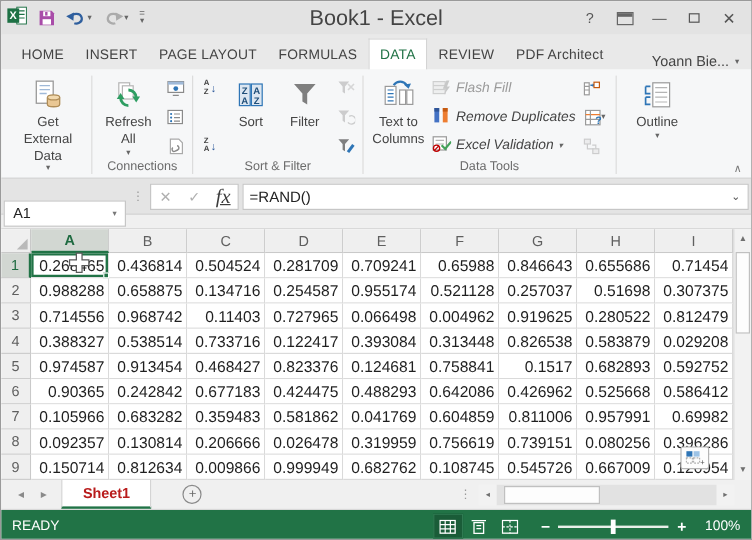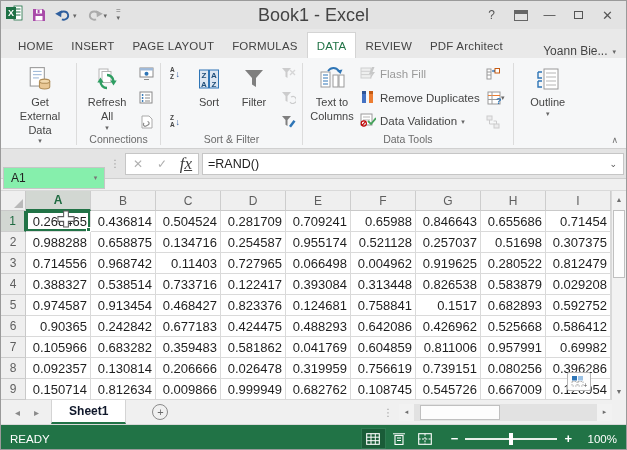--- a/index.html
+++ b/index.html
@@ -28,31 +28,31 @@
   
   .ribbon{height:91px;background:#f6f7f8;border-bottom:1px solid #d0d0d0;display:flex;padding:2px 0 0 3px;position:relative;}
   .rgroup{display:flex;flex-direction:column;}
   .rbody{flex:1;display:flex;align-items:stretch;padding:2px 4px 0 4px;gap:3px;}
   .rlabel{height:15px;text-align:center;font-size:10.5px;color:#6b6b6b;}
   .rsep{width:1px;background:#dcdcdc;margin:3px 0;}
   .bigbtn{display:flex;flex-direction:column;align-items:center;justify-content:flex-start;font-size:11px;color:#444;text-align:center;line-height:1.25;padding:2px 3px;}
   .bigbtn .bicon{height:30px;display:flex;align-items:center;justify-content:center;margin-bottom:2px;}
   .scol{display:flex;flex-direction:column;justify-content:space-between;padding:2px 0;}
   .sbtn{width:20px;height:19px;display:flex;align-items:center;justify-content:center;}
-  .drows{display:flex;flex-direction:column;justify-content:space-between;padding:2px 0;}
+  .drows{display:flex;flex-direction:column;justify-content:space-between;padding:2px 0;font-style:italic;}
   .drow{display:flex;align-items:center;gap:4px;font-size:11.5px;color:#444;height:20px;white-space:nowrap;}
   .drow.disabled{color:#9a9a9a;}
   .azbtn{display:flex;align-items:center;}
   .azcol{display:flex;flex-direction:column;font-size:6.5px;font-weight:bold;color:#444;line-height:1.05;}
   .azarrow{font-size:9px;color:#2b579a;margin-left:1px;}
   .collapse-ribbon{position:absolute;right:8px;bottom:3px;font-size:9px;color:#777;}
 
   
   .formulabar{height:30px;background:#e4e4e4;display:flex;align-items:center;padding:3px 2px;gap:3px;border-bottom:1px solid #cfcfcf;}
-  .namebox{width:102px;height:22px;background:#86efac;border:1px solid #c6c6c6;display:flex;align-items:center;font-size:12px;color:#222;margin-top:28px;}
+  .namebox{width:102px;height:22px;background:#ffffff;border:1px solid #c6c6c6;display:flex;align-items:center;font-size:12px;color:#222;margin-top:28px;}
   .namebox .nbtext{flex:1;padding-left:7px;}
   .namebox .nbcaret{width:17px;text-align:center;color:#777;font-size:7px;}
   .vdots{color:#9a9a9a;font-size:10px;padding:0 2px;letter-spacing:0;}
   .fbtns{height:22px;background:#fff;border:1px solid #c6c6c6;display:flex;align-items:center;}
   .fbtn{width:24px;height:100%;display:flex;align-items:center;justify-content:center;font-size:12px;color:#b0b0b0;}
   .fbtn.fx{color:#3d3d3d;font-family:"Liberation Serif",serif;font-style:italic;font-size:17px;text-decoration:underline;}
   .finput{flex:1;height:22px;background:#fff;border:1px solid #c6c6c6;display:flex;align-items:center;font-size:12.5px;color:#222;padding-left:5px;}
   .finput .fchev{margin-left:auto;color:#555;font-size:9px;padding-right:6px;}
 
   .gap-strip{height:12px;background:#f0f0f0;border-bottom:1px solid #d9d9d9;}
@@ -72,21 +72,21 @@
   .cursor-overlay{position:absolute;left:56px;top:19px;pointer-events:none;}
   .qa-btn{position:absolute;left:566px;top:181px;width:24px;height:19px;background:#fdfdfd;border:1px solid #b5b5b5;border-radius:2px;display:flex;align-items:center;justify-content:center;}
   .vscroll{width:17px;background:#f2f2f2;border-left:1px solid #d9d9d9;display:flex;flex-direction:column;}
   .varrow{height:17px;display:flex;align-items:center;justify-content:center;color:#6f6f6f;font-size:7px;}
   .vtrack{flex:1;position:relative;}
   .vthumb{position:absolute;top:2px;left:1px;right:1px;height:68px;background:#fdfdfd;border:1px solid #c0c0c0;}
 
   
   .sheetbar{height:25px;background:#f0f0f0;display:flex;align-items:stretch;border-bottom:1px solid #d9d9d9;}
   .navarrows{display:flex;align-items:center;gap:14px;padding:0 12px 0 14px;color:#8a8a8a;font-size:10px;}
-  .sheettab{background:#fff;border-left:1px solid #d4d4d4;border-right:1px solid #d4d4d4;border-bottom:2px solid #217346;color:#0f172a;font-weight:bold;font-size:12px;display:flex;align-items:center;padding:0 17px;}
+  .sheettab{background:#fff;border-left:1px solid #d4d4d4;border-right:1px solid #d4d4d4;border-bottom:2px solid #217346;color:#b91c1c;font-weight:bold;font-size:12px;display:flex;align-items:center;padding:0 17px;}
   .addsheet{width:16px;height:16px;border:1px solid #8a8a8a;border-radius:50%;color:#6a6a6a;font-size:11px;display:flex;align-items:center;justify-content:center;align-self:center;margin-left:26px;line-height:1;}
   .hscroll{margin-left:auto;display:flex;align-items:center;align-self:stretch;}
   .hs-dots{color:#9a9a9a;font-size:10px;margin-right:6px;}
   .harrow{width:15px;height:17px;display:flex;align-items:center;justify-content:center;color:#6f6f6f;font-size:7px;background:#f2f2f2;}
   .htrack{width:183px;height:17px;background:#e2e2e2;position:relative;}
   .hthumb{position:absolute;left:6px;top:1px;height:15px;width:80px;background:#fdfdfd;border:1px solid #c0c0c0;}
   .hs-end{width:14px;}
 
   
   .statusbar{height:27px;background:#217346;color:#fff;display:flex;align-items:center;padding:0 9px;font-size:11.5px;}
@@ -357,21 +357,21 @@
             <span>
               <svg width="16" height="14" viewBox="0 0 16 14">
                   <rect x="1" y="1" width="11" height="11" fill="#fff" stroke="#9a9a9a"></rect>
                   <line x1="3" y1="4" x2="10" y2="4" stroke="#b5b5b5"></line>
                   <line x1="3" y1="7" x2="10" y2="7" stroke="#b5b5b5"></line>
                   <path d="M8 8l3 3 5-6" fill="none" stroke="#44a25a" stroke-width="1.8"></path>
                   <circle cx="3.8" cy="10.5" r="2.6" fill="none" stroke="#c00000" stroke-width="1.1"></circle>
                   <line x1="2" y1="12.3" x2="5.6" y2="8.7" stroke="#c00000" stroke-width="1.1"></line>
                 </svg>
             </span>
-            <span>Data Validation</span>
+            <span>Excel Validation</span>
             <span class="caret">▾</span>
           </div>
         </div>
         <div class="scol">
           <span class="sbtn">
             <svg width="14" height="14" viewBox="0 0 14 14">
                 <rect x="1" y="2" width="4" height="10" fill="#fff" stroke="#9a9a9a"></rect>
                 <line x1="1" y1="5" x2="5" y2="5" stroke="#9a9a9a"></line>
                 <line x1="1" y1="8" x2="5" y2="8" stroke="#9a9a9a"></line>
                 <line x1="6" y1="4" x2="9" y2="4" stroke="#2e75b6" stroke-width="1.3"></line>

